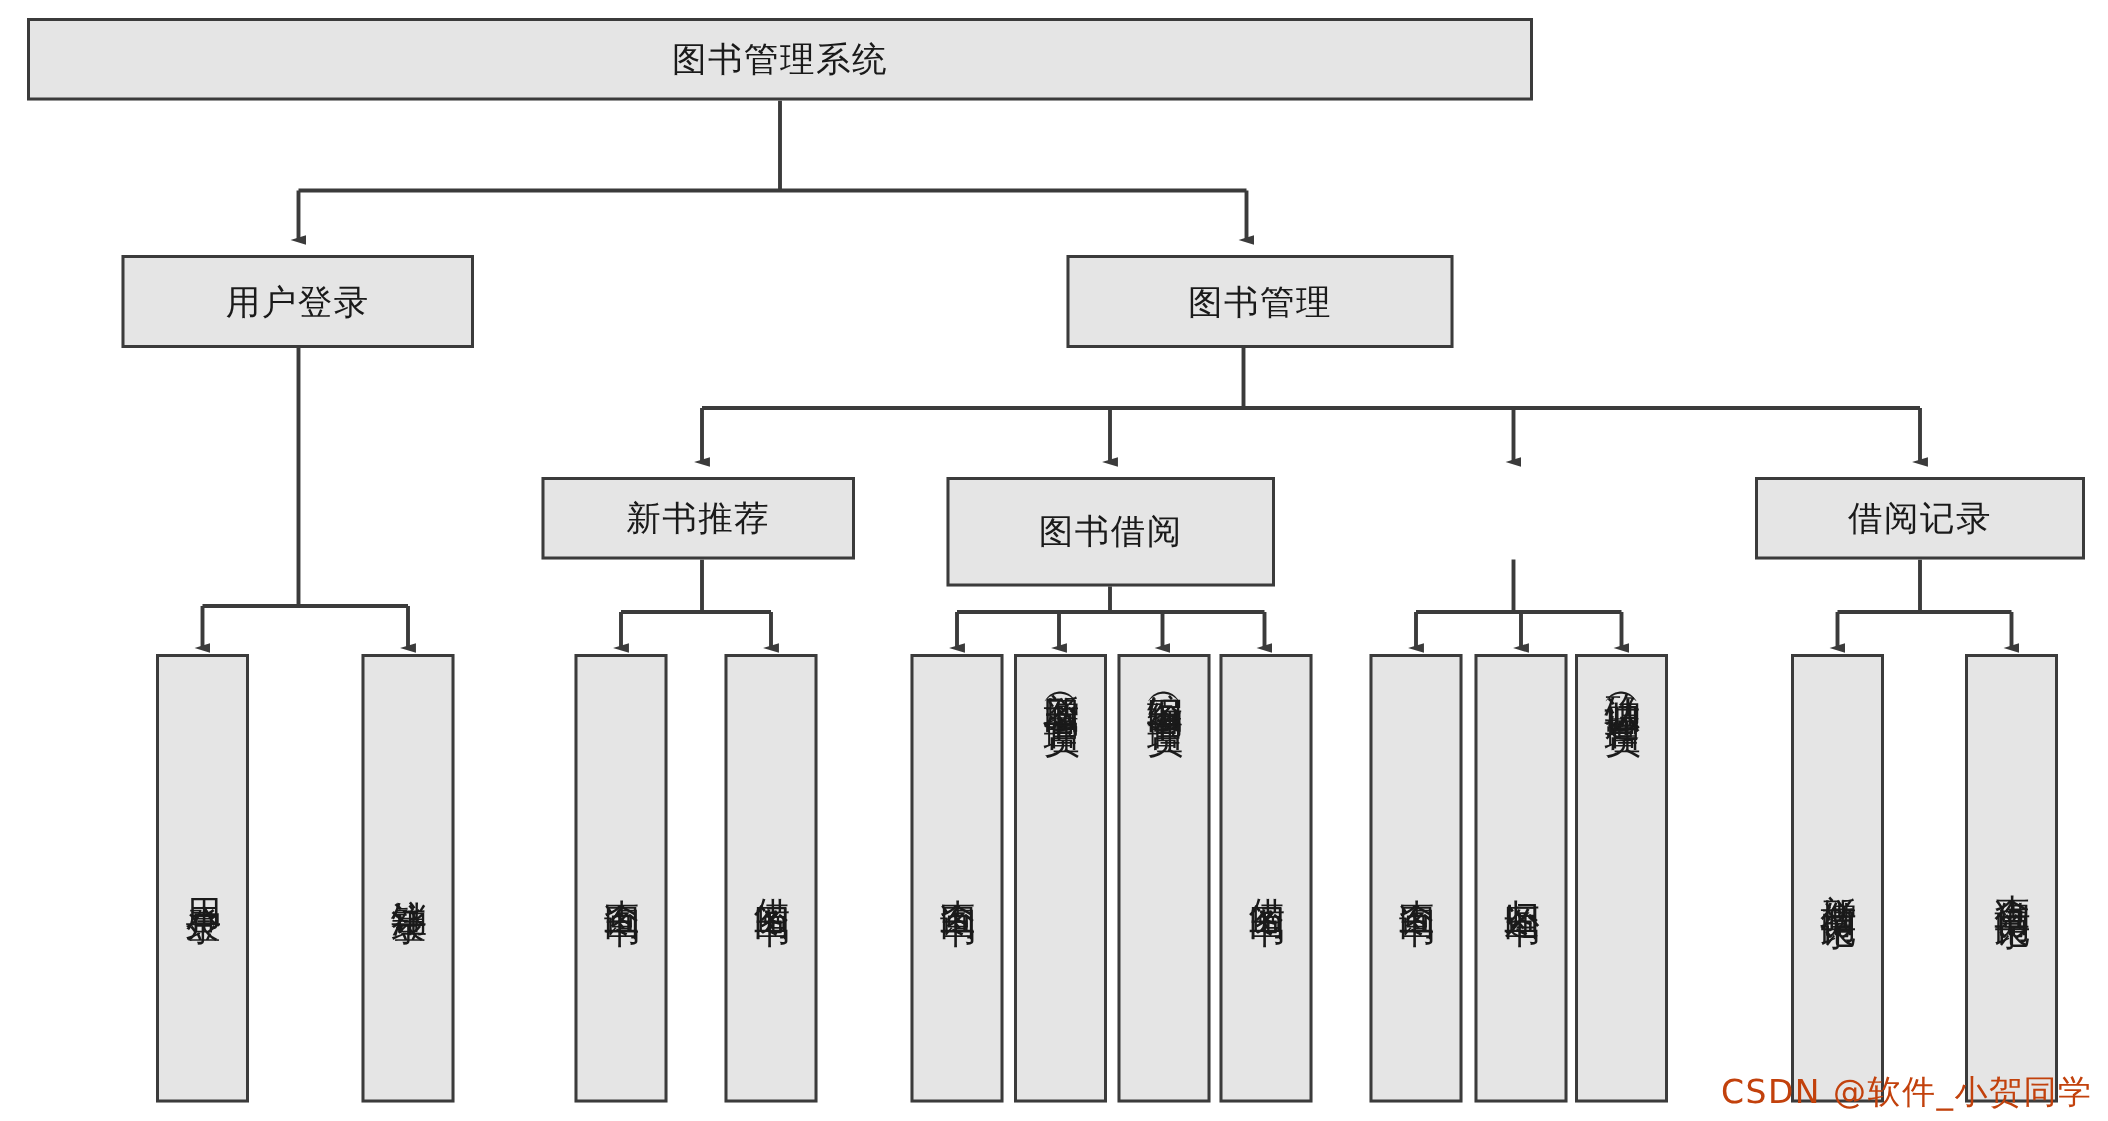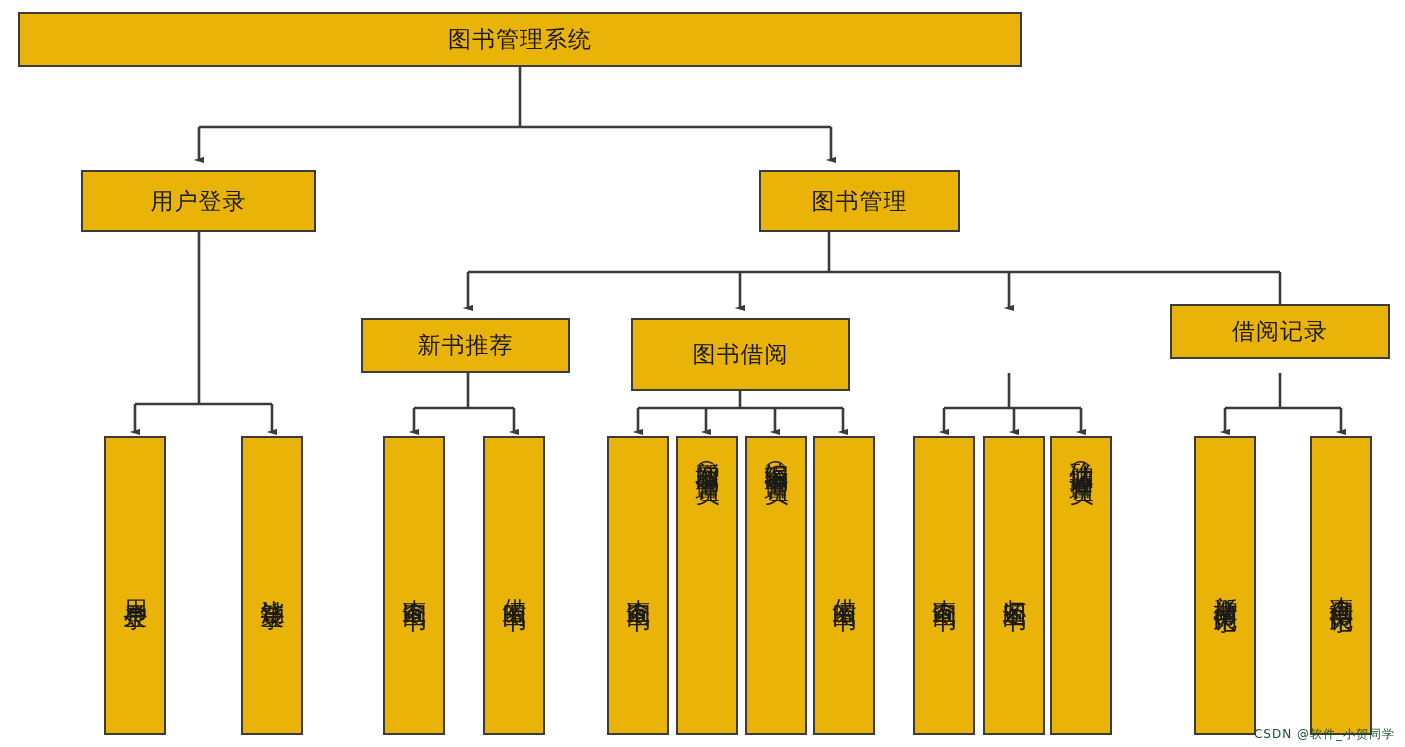--- a/index.html
+++ b/index.html
@@ -20,21 +20,21 @@
     left: 0;
     top: 0;
     width: 1405px;
     height: 747px;
     pointer-events: none;
   }
   .node {
     position: absolute;
     box-sizing: border-box;
     border: 2.5px solid #3b3b3b;
-    background: #eab308;
+    background: #e5e5e5;
     display: flex;
     align-items: center;
     justify-content: center;
     color: #1a1a1a;
   }
   .node.horiz {
     font-size: 23px;
     letter-spacing: 1px;
   }
   .node.vert {
@@ -51,22 +51,22 @@
     display: block;
   }
   .node.vert.centered {
     align-items: center;
     padding-top: 0;
   }
   .watermark {
     position: absolute;
     right: 10px;
     bottom: 4px;
-    font-size: 12px;
-    color: #14532d;
+    font-size: 22px;
+    color: #c2410c;
     letter-spacing: 1px;
     white-space: nowrap;
   }
 </style>
 </head>
 <body>
 
 <div id="canvas">
 
   <svg class="connectors" viewBox="0 0 1405 747">
@@ -120,34 +120,34 @@
   </svg>
 
   <div class="node horiz" style="left:18px; top:12px; width:1004px; height:55px;">
     <span>图书管理系统</span>
   </div>
 
   <div class="node horiz" style="left:81px; top:170px; width:235px; height:62px;">
     <span>用户登录</span>
   </div>
 
-  <div class="node horiz" style="left:711px; top:170px; width:201px; height:62px;margin-left:48px;">
+  <div class="node horiz" style="left:711px; top:170px; width:258px; height:62px;">
     <span>图书管理</span>
   </div>
 
   <div class="node horiz" style="left:361px; top:318px; width:209px; height:55px;">
     <span>新书推荐</span>
   </div>
 
   <div class="node horiz" style="left:631px; top:318px; width:219px; height:73px;">
     <span>图书借阅</span>
   </div>
 
 
-  <div class="node horiz" style="left:1170px; top:304px; width:220px; height:55px;">
+  <div class="node horiz" style="left:1170px; top:318px; width:220px; height:55px;">
     <span>借阅记录</span>
   </div>
 
   <div class="node vert centered" style="left:104px; top:436px; width:62px; height:299px;">
     <span class="vtext">用户登录</span>
   </div>
 
   <div class="node vert centered" style="left:241px; top:436px; width:62px; height:299px;">
     <span class="vtext">注销登录</span>
   </div>

